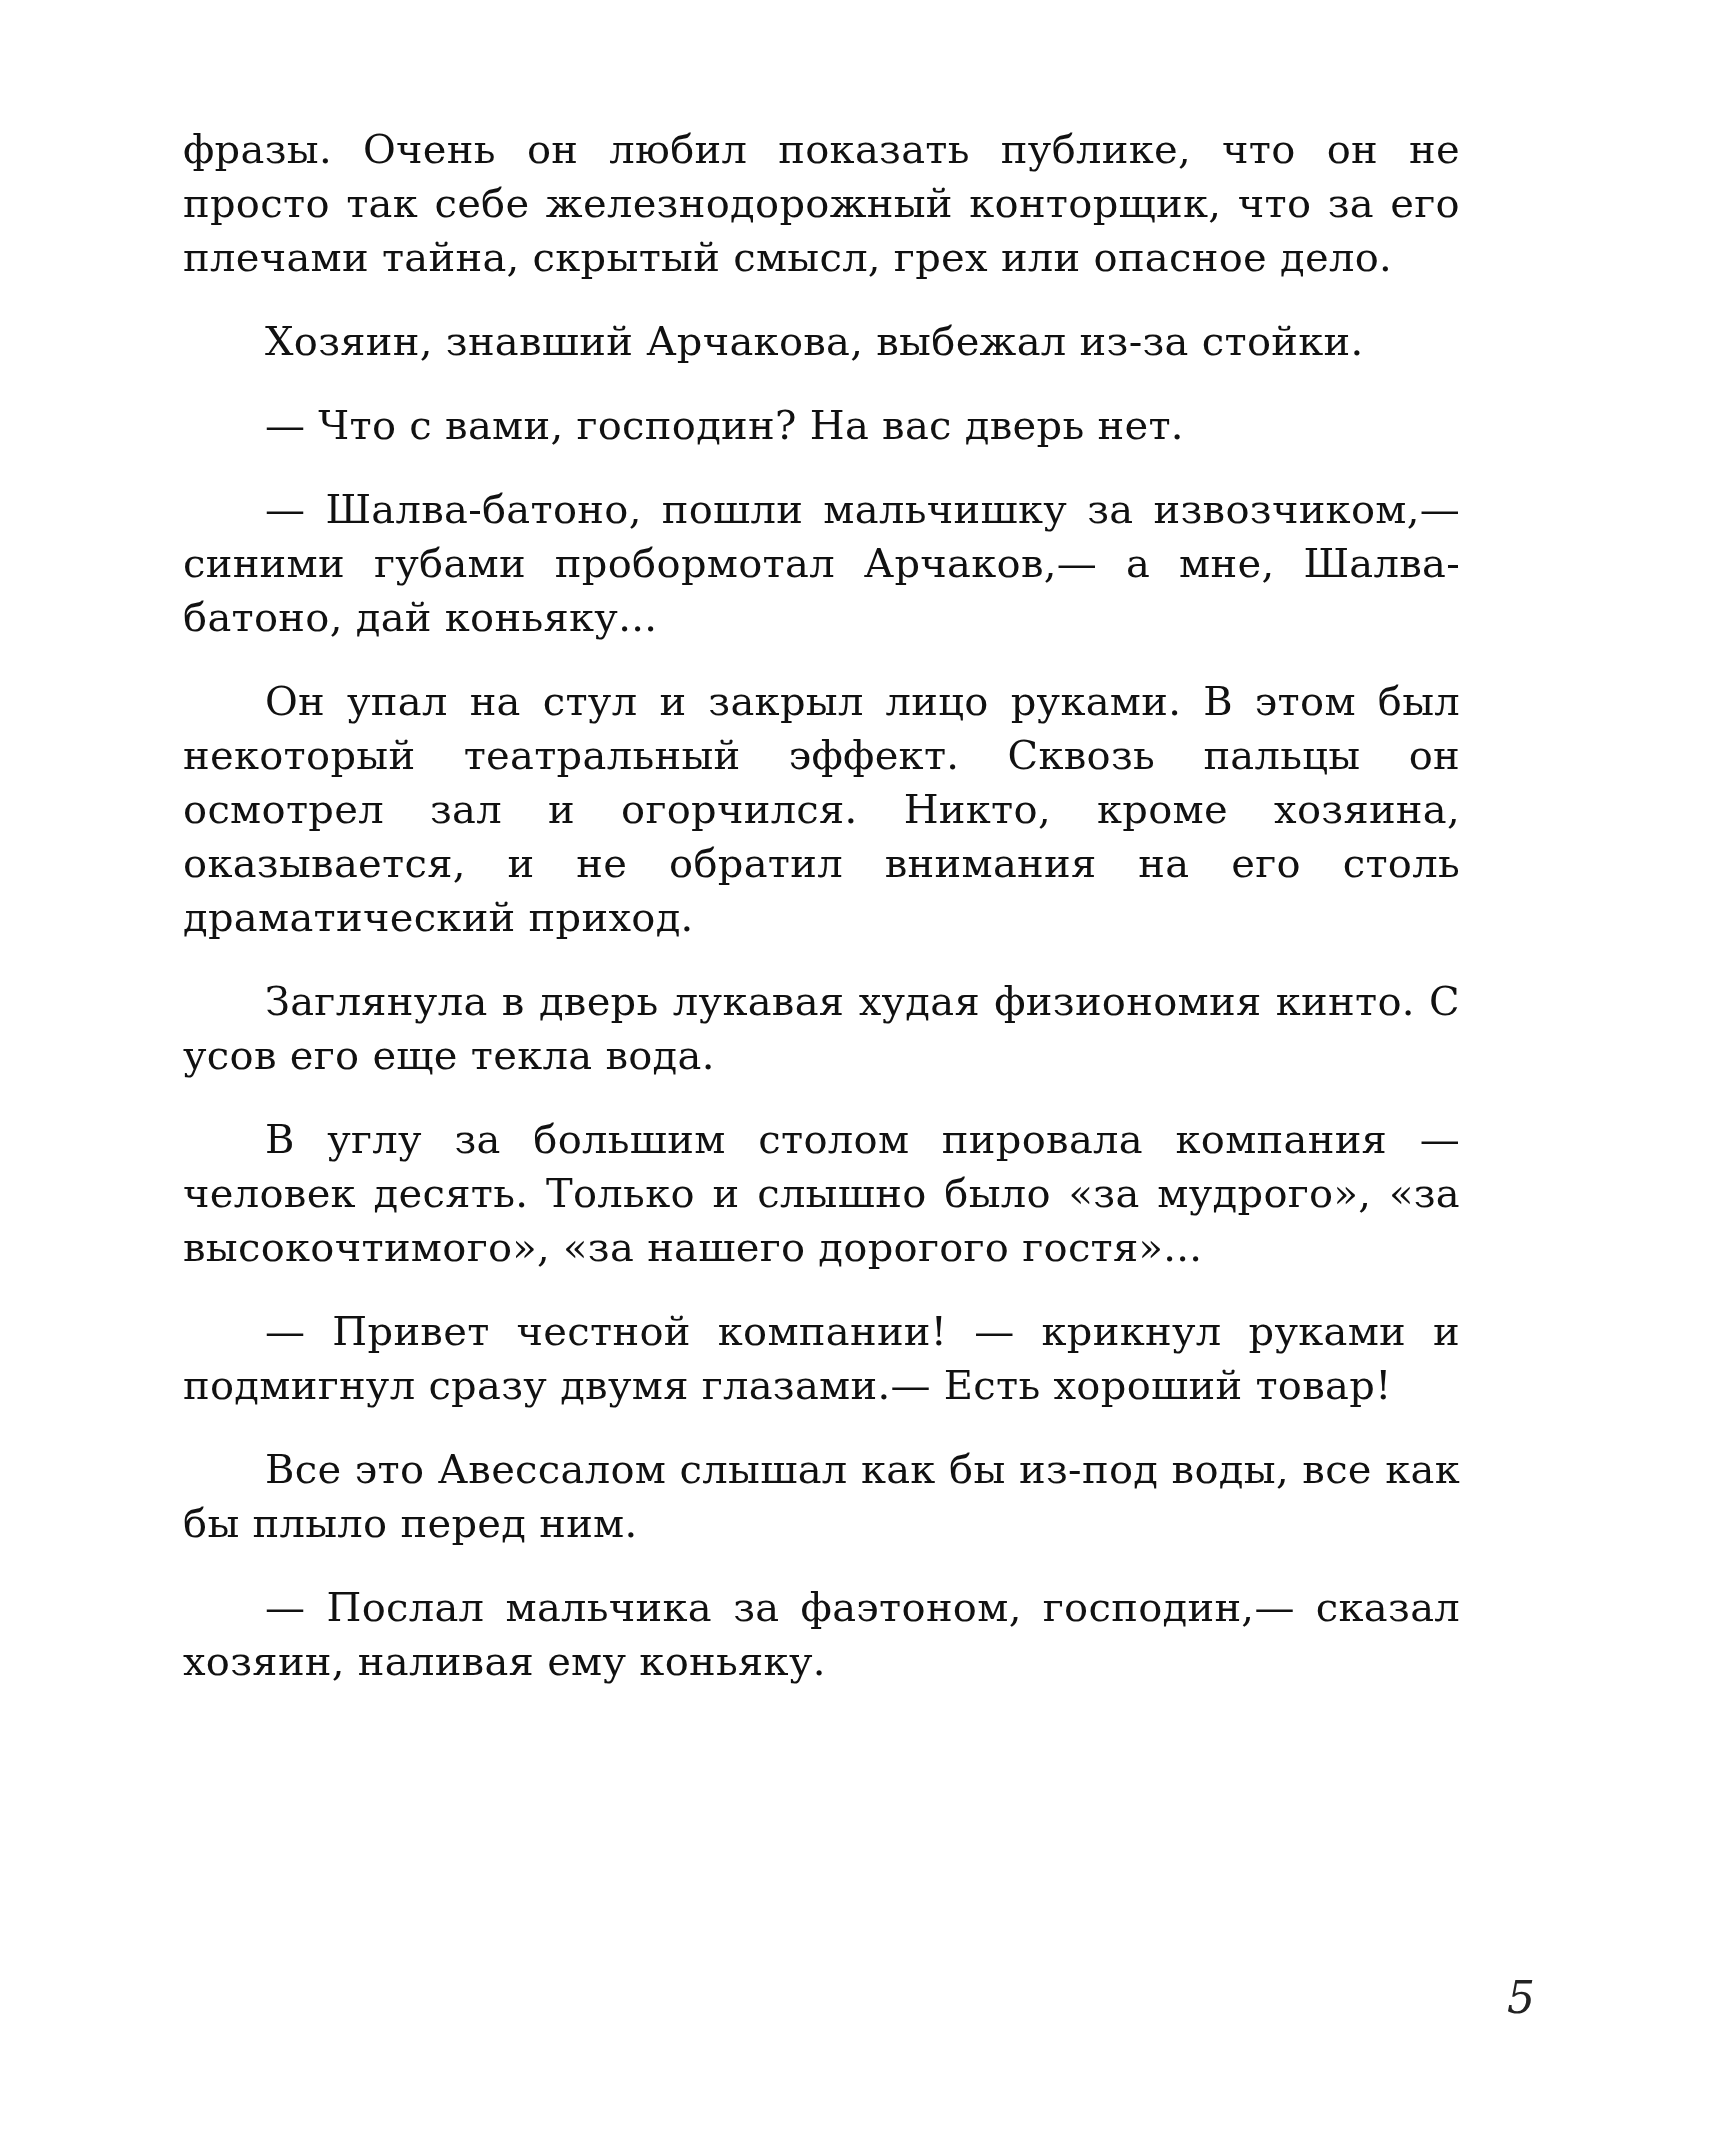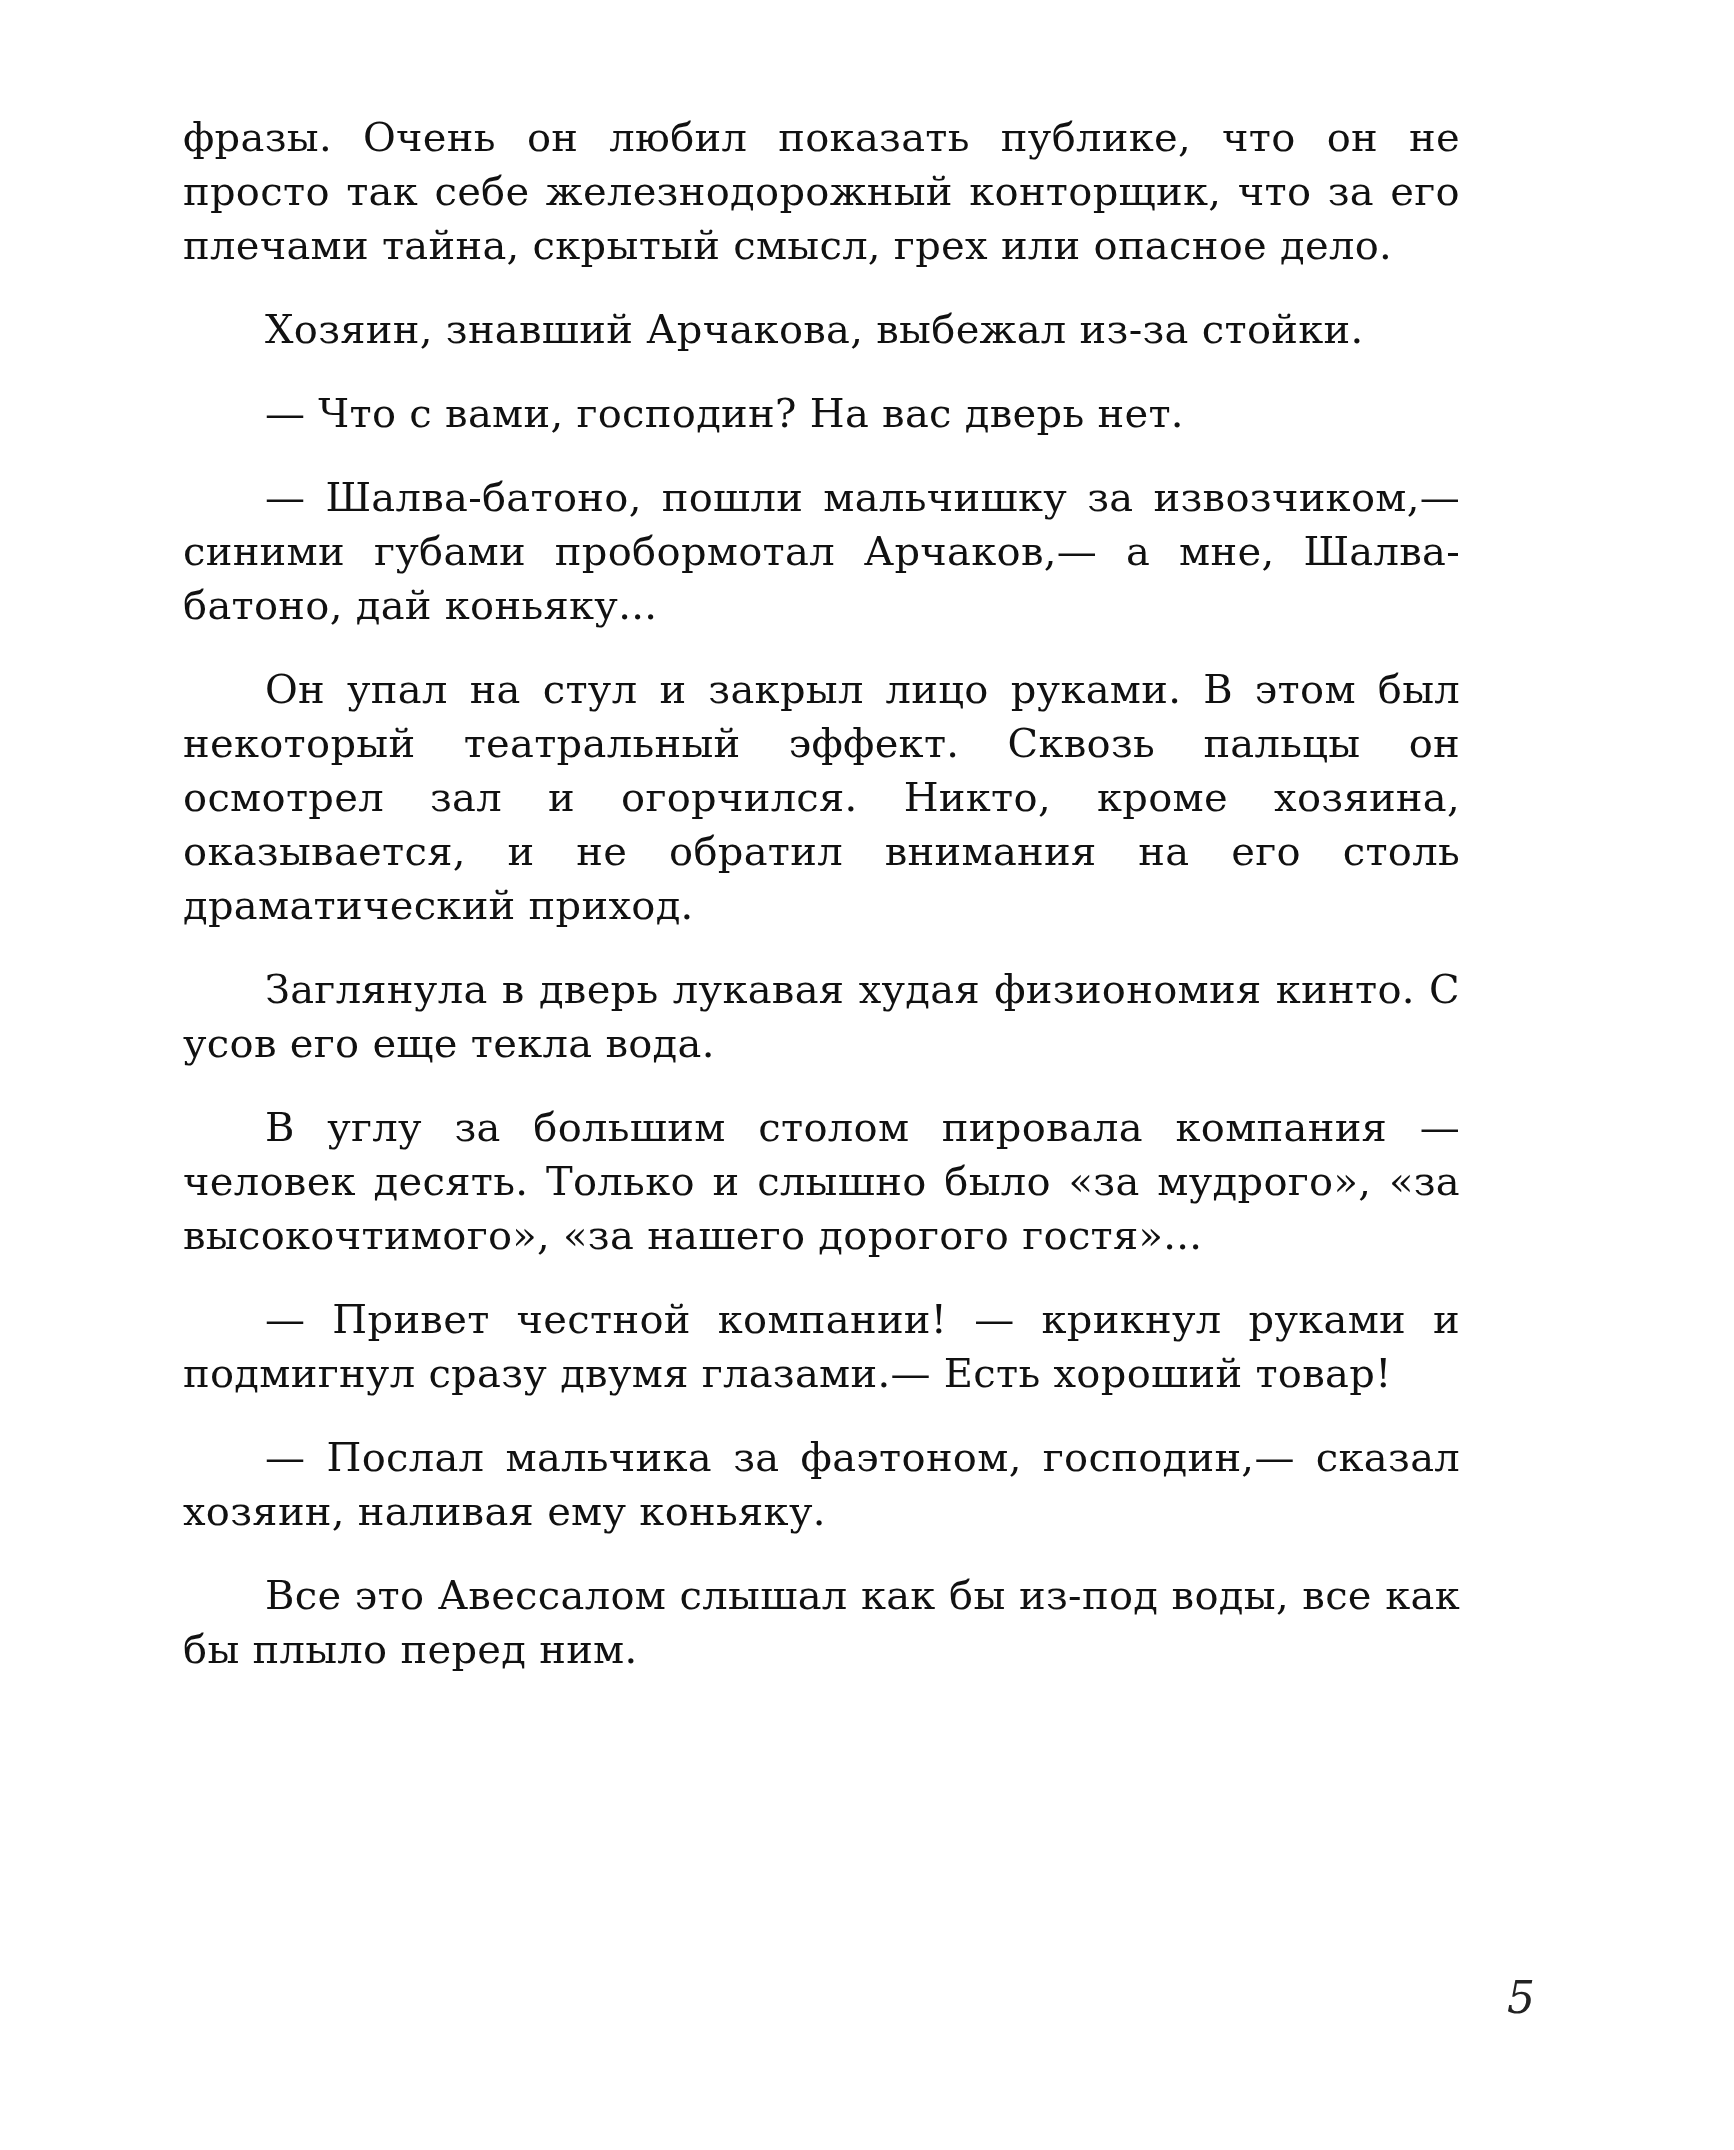--- a/index.html
+++ b/index.html
@@ -16,21 +16,21 @@
   .page {
     position: absolute;
     left: 0; top: 0;
     width: 1734px;
     height: 2151px;
     background: #ffffff;
   }
   .text-block {
     position: absolute;
     left: 183px;
-    top: 110px;
+    top: 122px;
     width: 1277px;
     font-family: "DejaVu Serif", "Liberation Serif", serif;
     font-size: 40px;
     line-height: 54px;
     color: #111111;
     letter-spacing: 0.3px;
   }
   .para {
     margin: 0;
     text-align: justify;
@@ -58,18 +58,18 @@
 <div class="page">
   <div class="text-block">
     <p class="para">фразы. Очень он любил показать публике, что он не просто так себе железнодорожный конторщик, что за его плечами тайна, скрытый смысл, грех или опасное дело.</p>
     <p class="para indent">Хозяин, знавший Арчакова, выбежал из-за стойки.</p>
     <p class="para indent">— Что с вами, господин? На вас дверь нет.</p>
     <p class="para indent">— Шалва-батоно, пошли мальчишку за извозчиком,— синими губами пробормотал Арчаков,— а мне, Шалва-батоно, дай коньяку...</p>
     <p class="para indent">Он упал на стул и закрыл лицо руками. В этом был некоторый театральный эффект. Сквозь пальцы он осмотрел зал и огорчился. Никто, кроме хозяина, оказывается, и не обратил внимания на его столь драматический приход.</p>
     <p class="para indent">Заглянула в дверь лукавая худая физиономия кинто. С усов его еще текла вода.</p>
     <p class="para indent">В углу за большим столом пировала компания — человек десять. Только и слышно было «за мудрого», «за высокочтимого», «за нашего дорогого гостя»...</p>
     <p class="para indent">— Привет честной компании! — крикнул руками и подмигнул сразу двумя глазами.— Есть хороший товар!</p>
+    <p class="para indent">Все это Авессалом слышал как бы из-под воды, все как бы плыло перед ним.</p>
     <p class="para indent">— Послал мальчика за фаэтоном, господин,— сказал хозяин, наливая ему коньяку.</p>
-    <p class="para indent">Все это Авессалом слышал как бы из-под воды, все как бы плыло перед ним.</p>
   </div>
   <div class="page-number">5</div>
 </div>
 
 
 </body></html>

